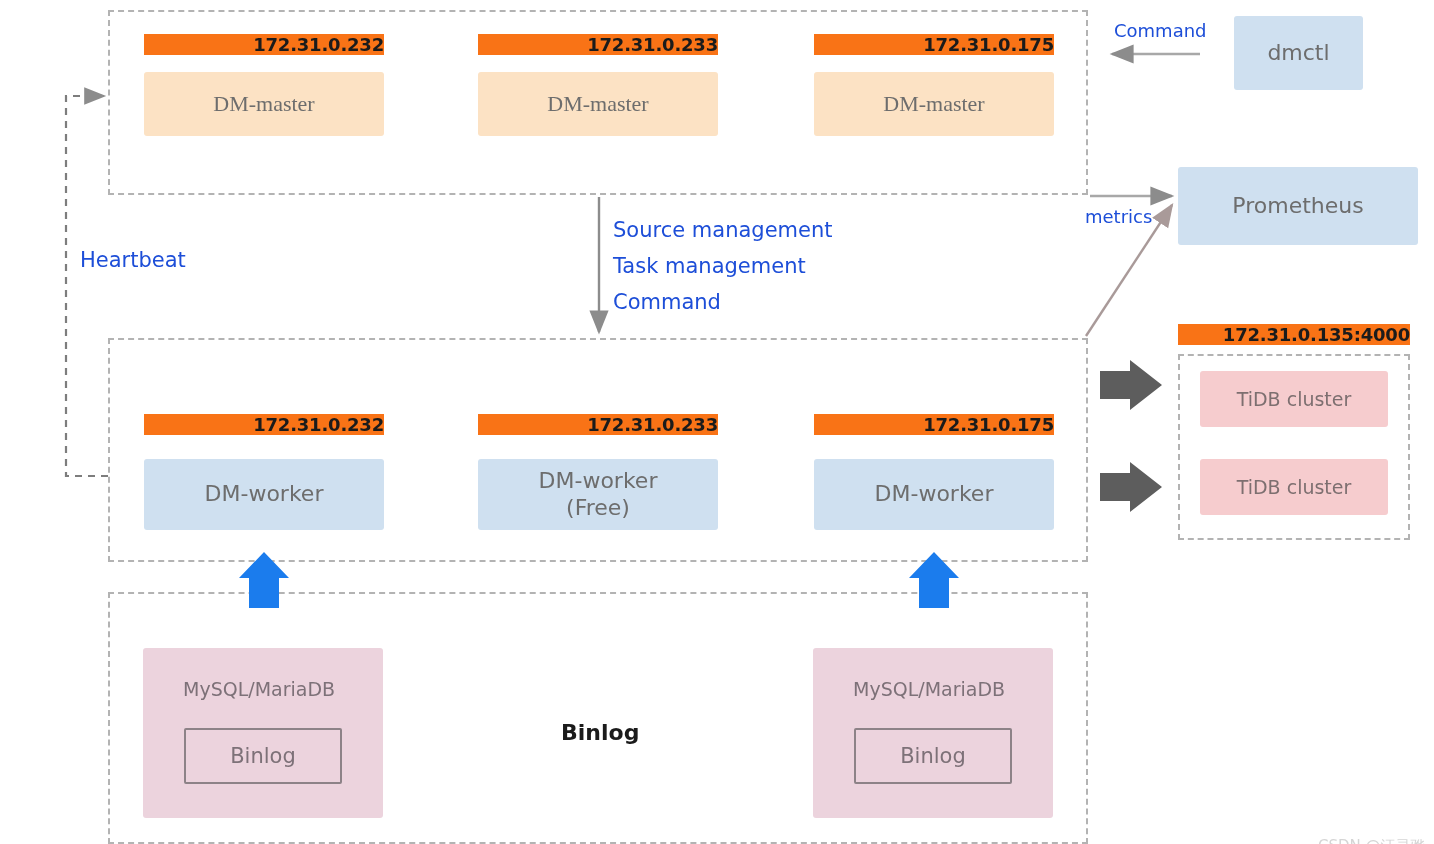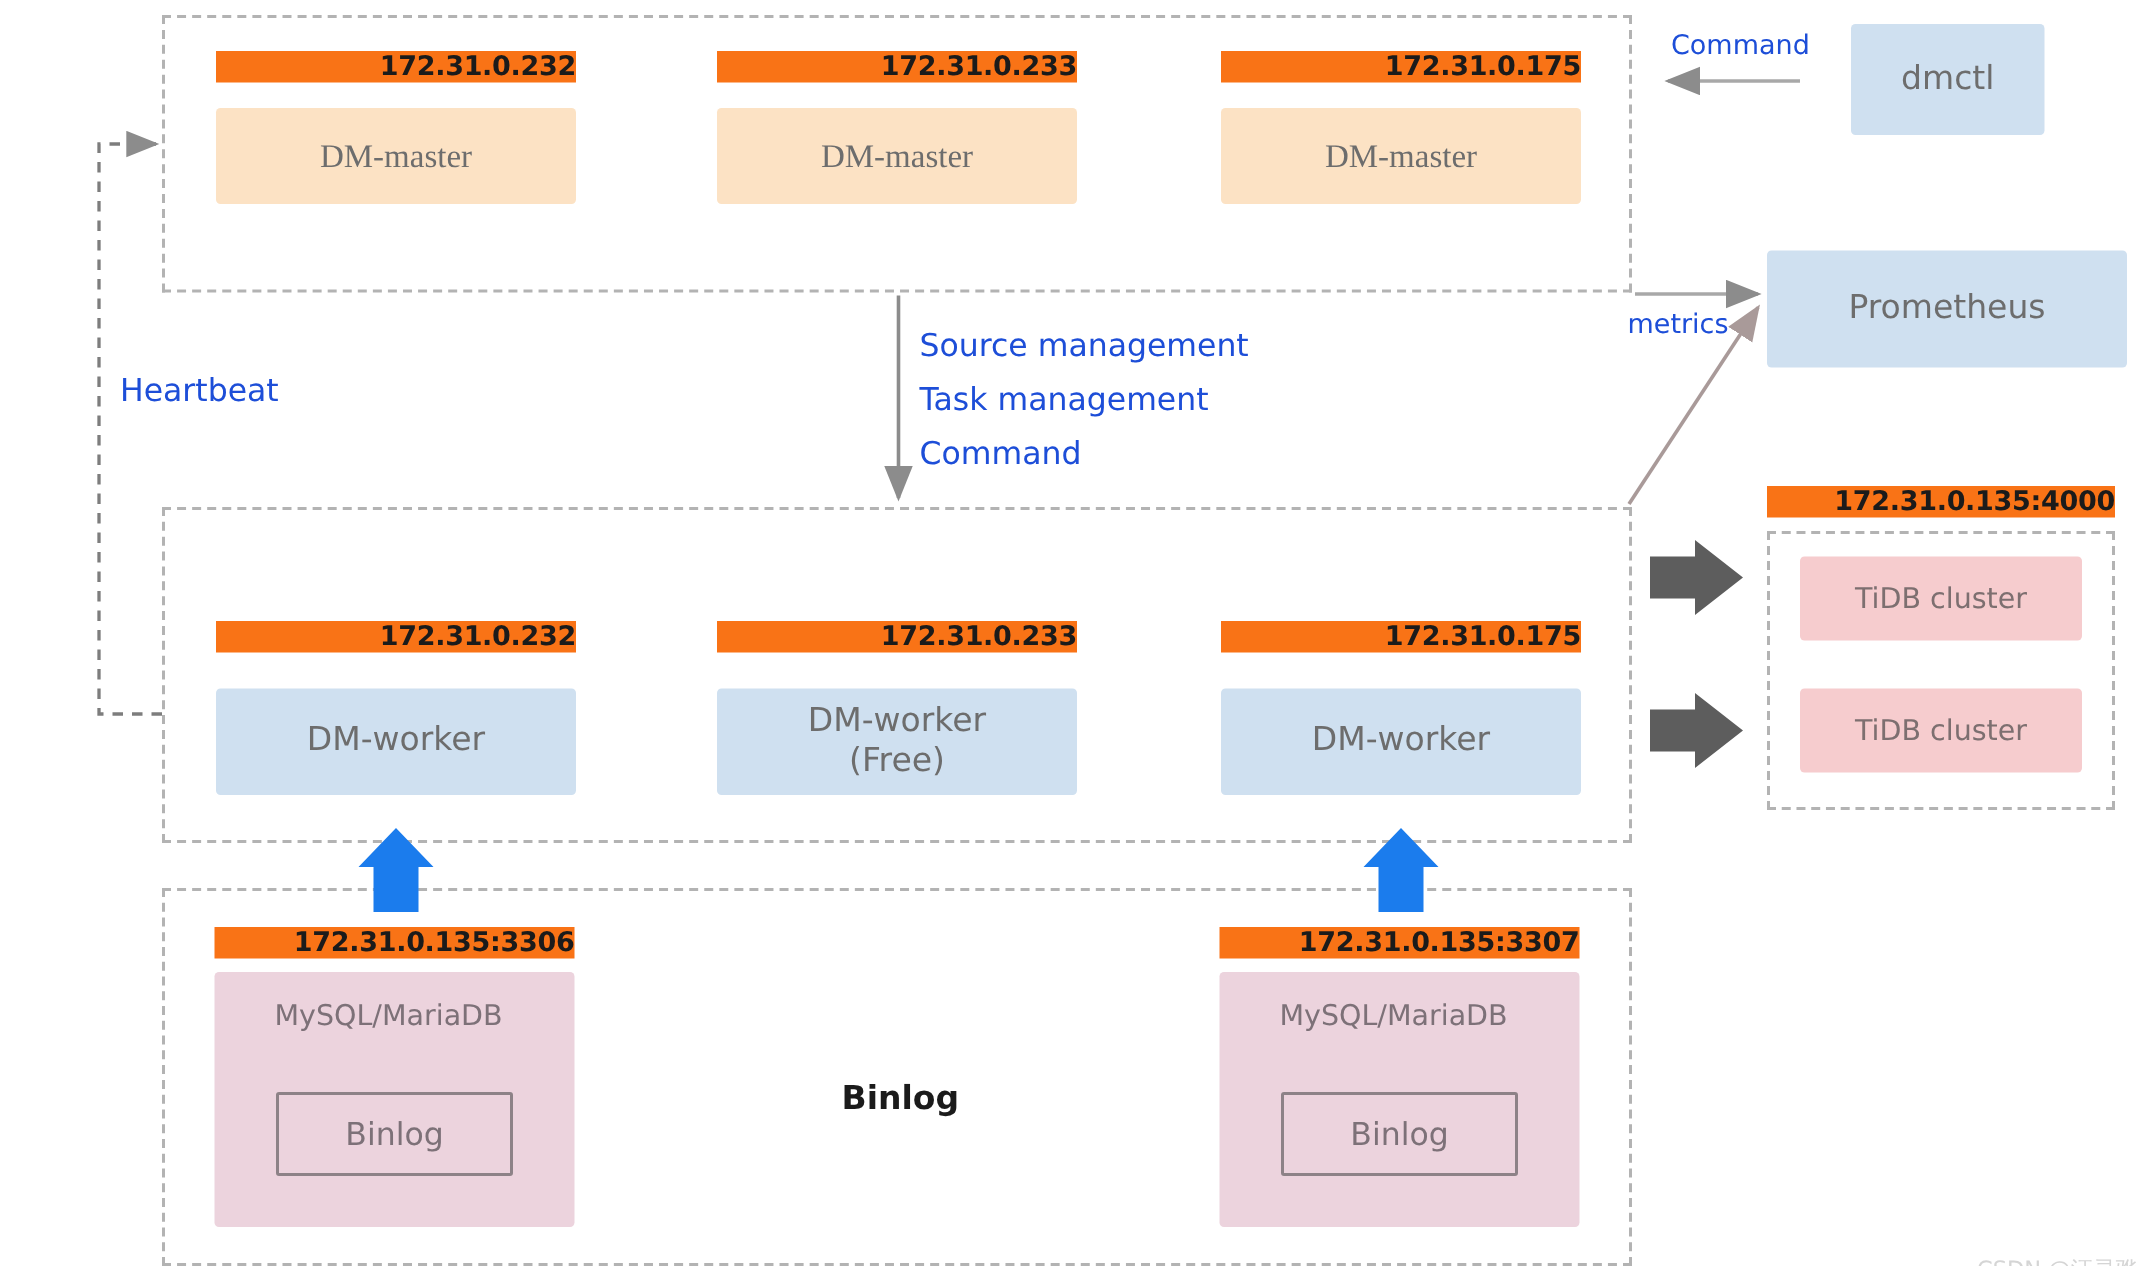--- a/index.html
+++ b/index.html
@@ -38,21 +38,21 @@
   }
   .node.master { background: #fce2c4; font-family: Liberation Serif, serif; }
   .node.worker { background: #cfe0f0; }
   .node.tidb   { background: #f6ccce; color: #7d6f70; font-size: 19px; }
   .node.mysql  {
     background: #ecd3dd;
     align-items: flex-start;
     justify-content: flex-start;
     color: #7d7178;
     font-size: 19px;
-    padding: 18px 0 0 40px;
+    padding: 30px 0 0 40px;
   }
   .node.tool   { background: #cfe0f0; }
 
   .binlog-box {
     position: absolute;
     box-sizing: border-box;
     border: 2px solid #8d8287;
     border-radius: 2px;
     display: flex;
     align-items: center;
@@ -130,27 +130,25 @@
   <div class="ip-label" style="left:144px; top:414px; width:240px;">172.31.0.232</div>
   <div class="node worker" style="left:144px; top:459px; width:240px; height:71px;">DM-worker</div>
 
   <div class="ip-label" style="left:478px; top:414px; width:240px;">172.31.0.233</div>
   <div class="node worker" style="left:478px; top:459px; width:240px; height:71px;">DM-worker
 (Free)</div>
 
   <div class="ip-label" style="left:814px; top:414px; width:240px;">172.31.0.175</div>
   <div class="node worker" style="left:814px; top:459px; width:240px; height:71px;">DM-worker</div>
 
-  <div class="ip-label" style="left:143px; top:618px; width:240px;">172.31.0.135:3306</div>
   <div class="node mysql" style="left:143px; top:648px; width:240px; height:170px;">MySQL/MariaDB</div>
   <div class="binlog-box" style="left:184px; top:728px; width:158px; height:56px;">Binlog</div>
 
   <div class="plain-label" style="left:561px; top:720px;">Binlog</div>
 
-  <div class="ip-label" style="left:813px; top:618px; width:240px;">172.31.0.135:3307</div>
   <div class="node mysql" style="left:813px; top:648px; width:240px; height:170px;">MySQL/MariaDB</div>
   <div class="binlog-box" style="left:854px; top:728px; width:158px; height:56px;">Binlog</div>
 
   <div class="ip-label" style="left:1178px; top:324px; width:232px;">172.31.0.135:4000</div>
   <div class="node tidb" style="left:1200px; top:371px; width:188px; height:56px;">TiDB cluster</div>
   <div class="node tidb" style="left:1200px; top:459px; width:188px; height:56px;">TiDB cluster</div>
 
   <div class="node tool" style="left:1178px; top:167px; width:240px; height:78px;">Prometheus</div>
 
   <div class="node tool" style="left:1234px; top:16px; width:129px; height:74px;">dmctl</div>

